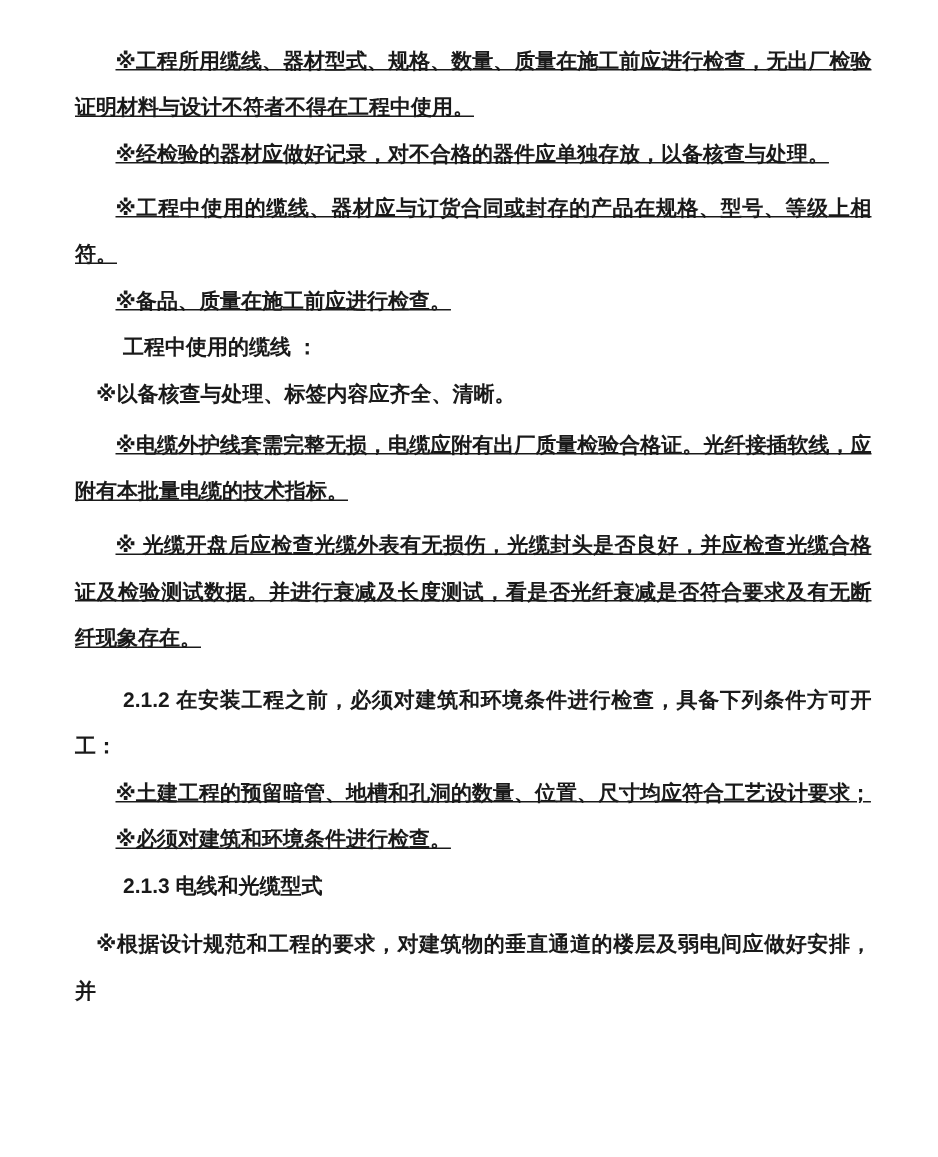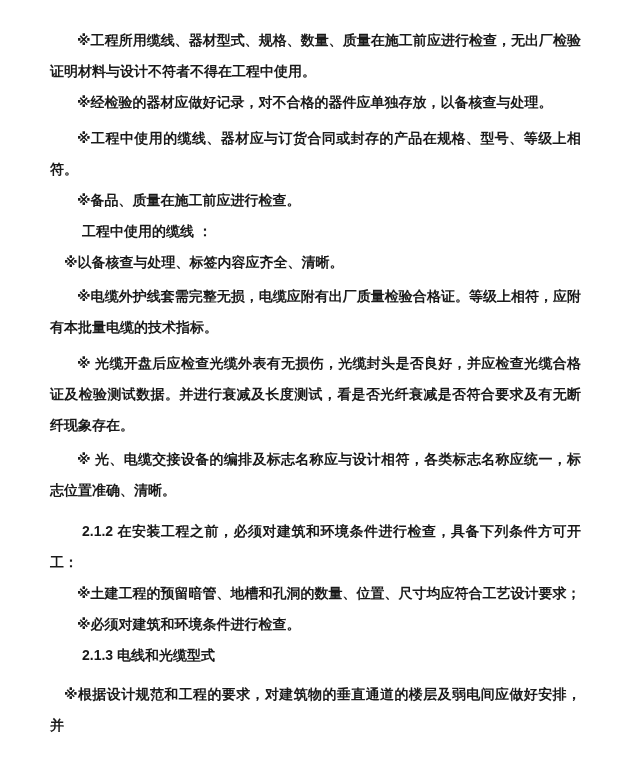--- a/index.html
+++ b/index.html
@@ -19,39 +19,38 @@
     line-height: 31px;
     color: #1a1a1a;
     text-align: justify;
   }
   .page p {
     margin: 0;
     word-break: break-all;
   }
   
   .ind-1  { text-indent: 14px; }  
-  .ind-2  { text-indent: 27px; }  
+  .ind-2  { text-indent: 27px; text-decoration: underline; }  
   .ind-2l { text-indent: 32px; }  
   
   .g3  { margin-top: 3px  !important; }
   .g5  { margin-top: 5px  !important; }
   .g8  { margin-top: 8px  !important; }
   .g10 { margin-top: 10px !important; }
 </style>
 </head>
 <body>
 
 <div class="page">
   <p class="ind-2">※工程所用缆线、器材型式、规格、数量、质量在施工前应进行检查，无出厂检验证明材料与设计不符者不得在工程中使用。</p>
   <p class="ind-2">※经检验的器材应做好记录，对不合格的器件应单独存放，以备核查与处理。</p>
   <p class="ind-2 g5">※工程中使用的缆线、器材应与订货合同或封存的产品在规格、型号、等级上相符。</p>
   <p class="ind-2">※备品、质量在施工前应进行检查。</p>
   <p class="ind-2l">工程中使用的缆线 ：</p>
   <p class="ind-1">※以备核查与处理、标签内容应齐全、清晰。</p>
-  <p class="ind-2 g3">※电缆外护线套需完整无损，电缆应附有出厂质量检验合格证。等级上相符，应附有本批量电缆的技术指标。</p>
+  <p class="ind-2 g3">※电缆外护线套需完整无损，电缆应附有出厂质量检验合格证。光纤接插软线，应附有本批量电缆的技术指标。</p>
   <p class="ind-2 g5">※ 光缆开盘后应检查光缆外表有无损伤，光缆封头是否良好，并应检查光缆合格证及检验测试数据。并进行衰减及长度测试，看是否光纤衰减是否符合要求及有无断纤现象存在。</p>
-  <p class="ind-2 g3">※ 光、电缆交接设备的编排及标志名称应与设计相符，各类标志名称应统一，标志位置准确、清晰。</p>
   <p class="ind-2l g10">2.1.2 在安装工程之前，必须对建筑和环境条件进行检查，具备下列条件方可开工：</p>
   <p class="ind-2">※土建工程的预留暗管、地槽和孔洞的数量、位置、尺寸均应符合工艺设计要求；</p>
   <p class="ind-2">※必须对建筑和环境条件进行检查。</p>
   <p class="ind-2l">2.1.3 电线和光缆型式</p>
   <p class="ind-1 g8">※根据设计规范和工程的要求，对建筑物的垂直通道的楼层及弱电间应做好安排，并</p>
 </div>
 
 </body></html>

